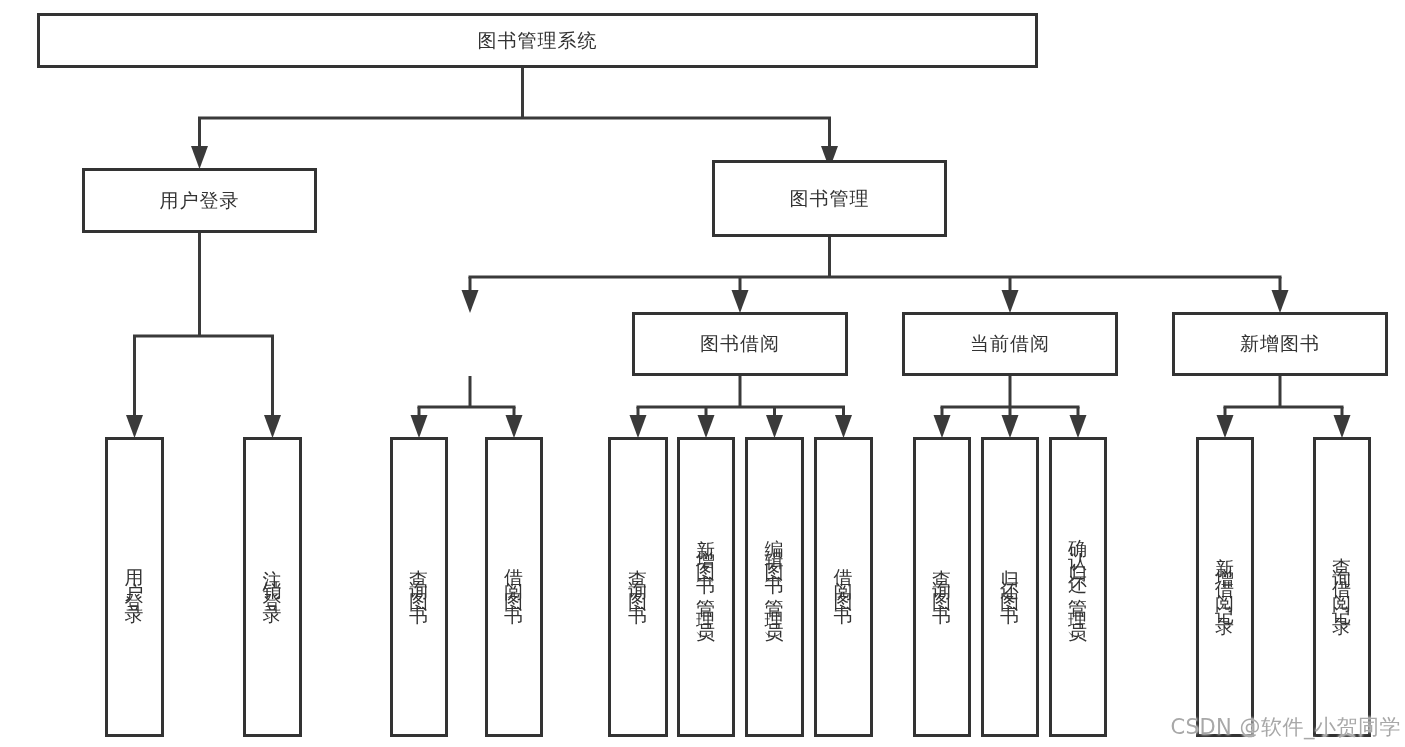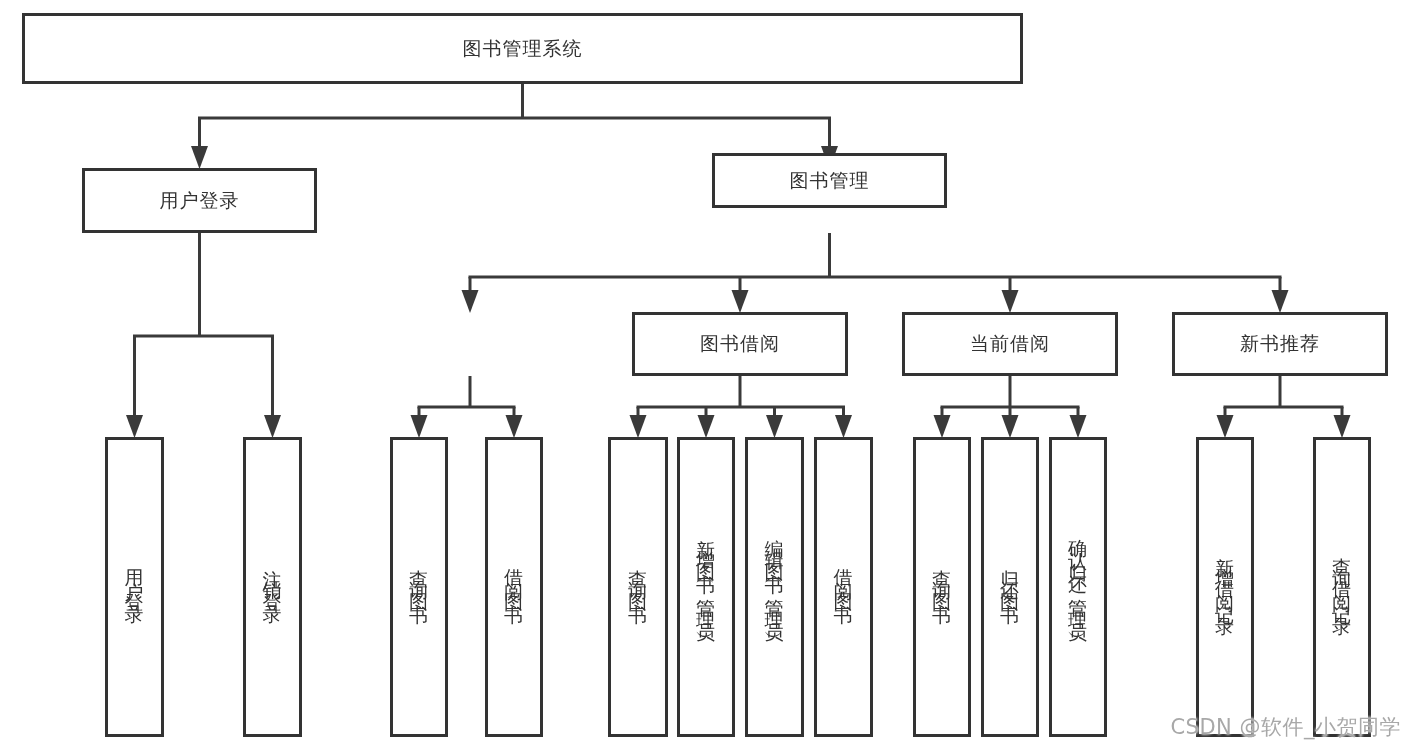--- a/index.html
+++ b/index.html
@@ -122,32 +122,32 @@
       <line x1="1078" y1="407" x2="1078" y2="418" stroke="#3a3a3a" stroke-width="3"></line>
       <polygon points="1069.5,415 1086.5,415 1078,438" fill="#3a3a3a"></polygon>
       <line x1="1280" y1="376" x2="1280" y2="407" stroke="#3a3a3a" stroke-width="3"></line>
       <line x1="1223.5" y1="407" x2="1343.5" y2="407" stroke="#3a3a3a" stroke-width="3"></line>
       <line x1="1225" y1="407" x2="1225" y2="418" stroke="#3a3a3a" stroke-width="3"></line>
       <polygon points="1216.5,415 1233.5,415 1225,438" fill="#3a3a3a"></polygon>
       <line x1="1342" y1="407" x2="1342" y2="418" stroke="#3a3a3a" stroke-width="3"></line>
       <polygon points="1333.5,415 1350.5,415 1342,438" fill="#3a3a3a"></polygon>
     </svg>
   <div id="nodes-layer">
-      <div class="node h" style="left: 22px; top: 13px; width: 1001px; height: 71px;">图书管理系统</div>
+      <div class="node h" style="left: 37px; top: 13px; width: 1001px; height: 55px;">图书管理系统</div>
       <div class="node h" style="left: 82px; top: 168px; width: 235px; height: 65px;">用户登录</div>
-      <div class="node h" style="left: 712px; top: 153px; width: 235px; height: 55px;">图书管理</div>
+      <div class="node h" style="left: 712px; top: 160px; width: 235px; height: 77px;">图书管理</div>
       <div class="node v" style="left: 105px; top: 437px; width: 59px; height: 300px;">
         <span class="vt">用户登录</span>
       </div>
       <div class="node v" style="left: 243px; top: 437px; width: 59px; height: 300px;">
         <span class="vt">注销登录</span>
       </div>
       <div class="node h" style="left: 632px; top: 312px; width: 216px; height: 64px;">图书借阅</div>
       <div class="node h" style="left: 902px; top: 312px; width: 216px; height: 64px;">当前借阅</div>
-      <div class="node h" style="left: 1172px; top: 312px; width: 216px; height: 64px;">新书推荐</div>
+      <div class="node h" style="left: 1172px; top: 312px; width: 216px; height: 64px;">新增图书</div>
       <div class="node v" style="left: 390px; top: 437px; width: 58px; height: 300px;">
         <span class="vt">查询图书</span>
       </div>
       <div class="node v" style="left: 485px; top: 437px; width: 58px; height: 300px;">
         <span class="vt">借阅图书</span>
       </div>
       <div class="node v" style="left: 608px; top: 437px; width: 60px; height: 300px;">
         <span class="vt">查询图书</span>
       </div>
       <div class="node v" style="left: 677px; top: 437px; width: 58px; height: 300px;">

